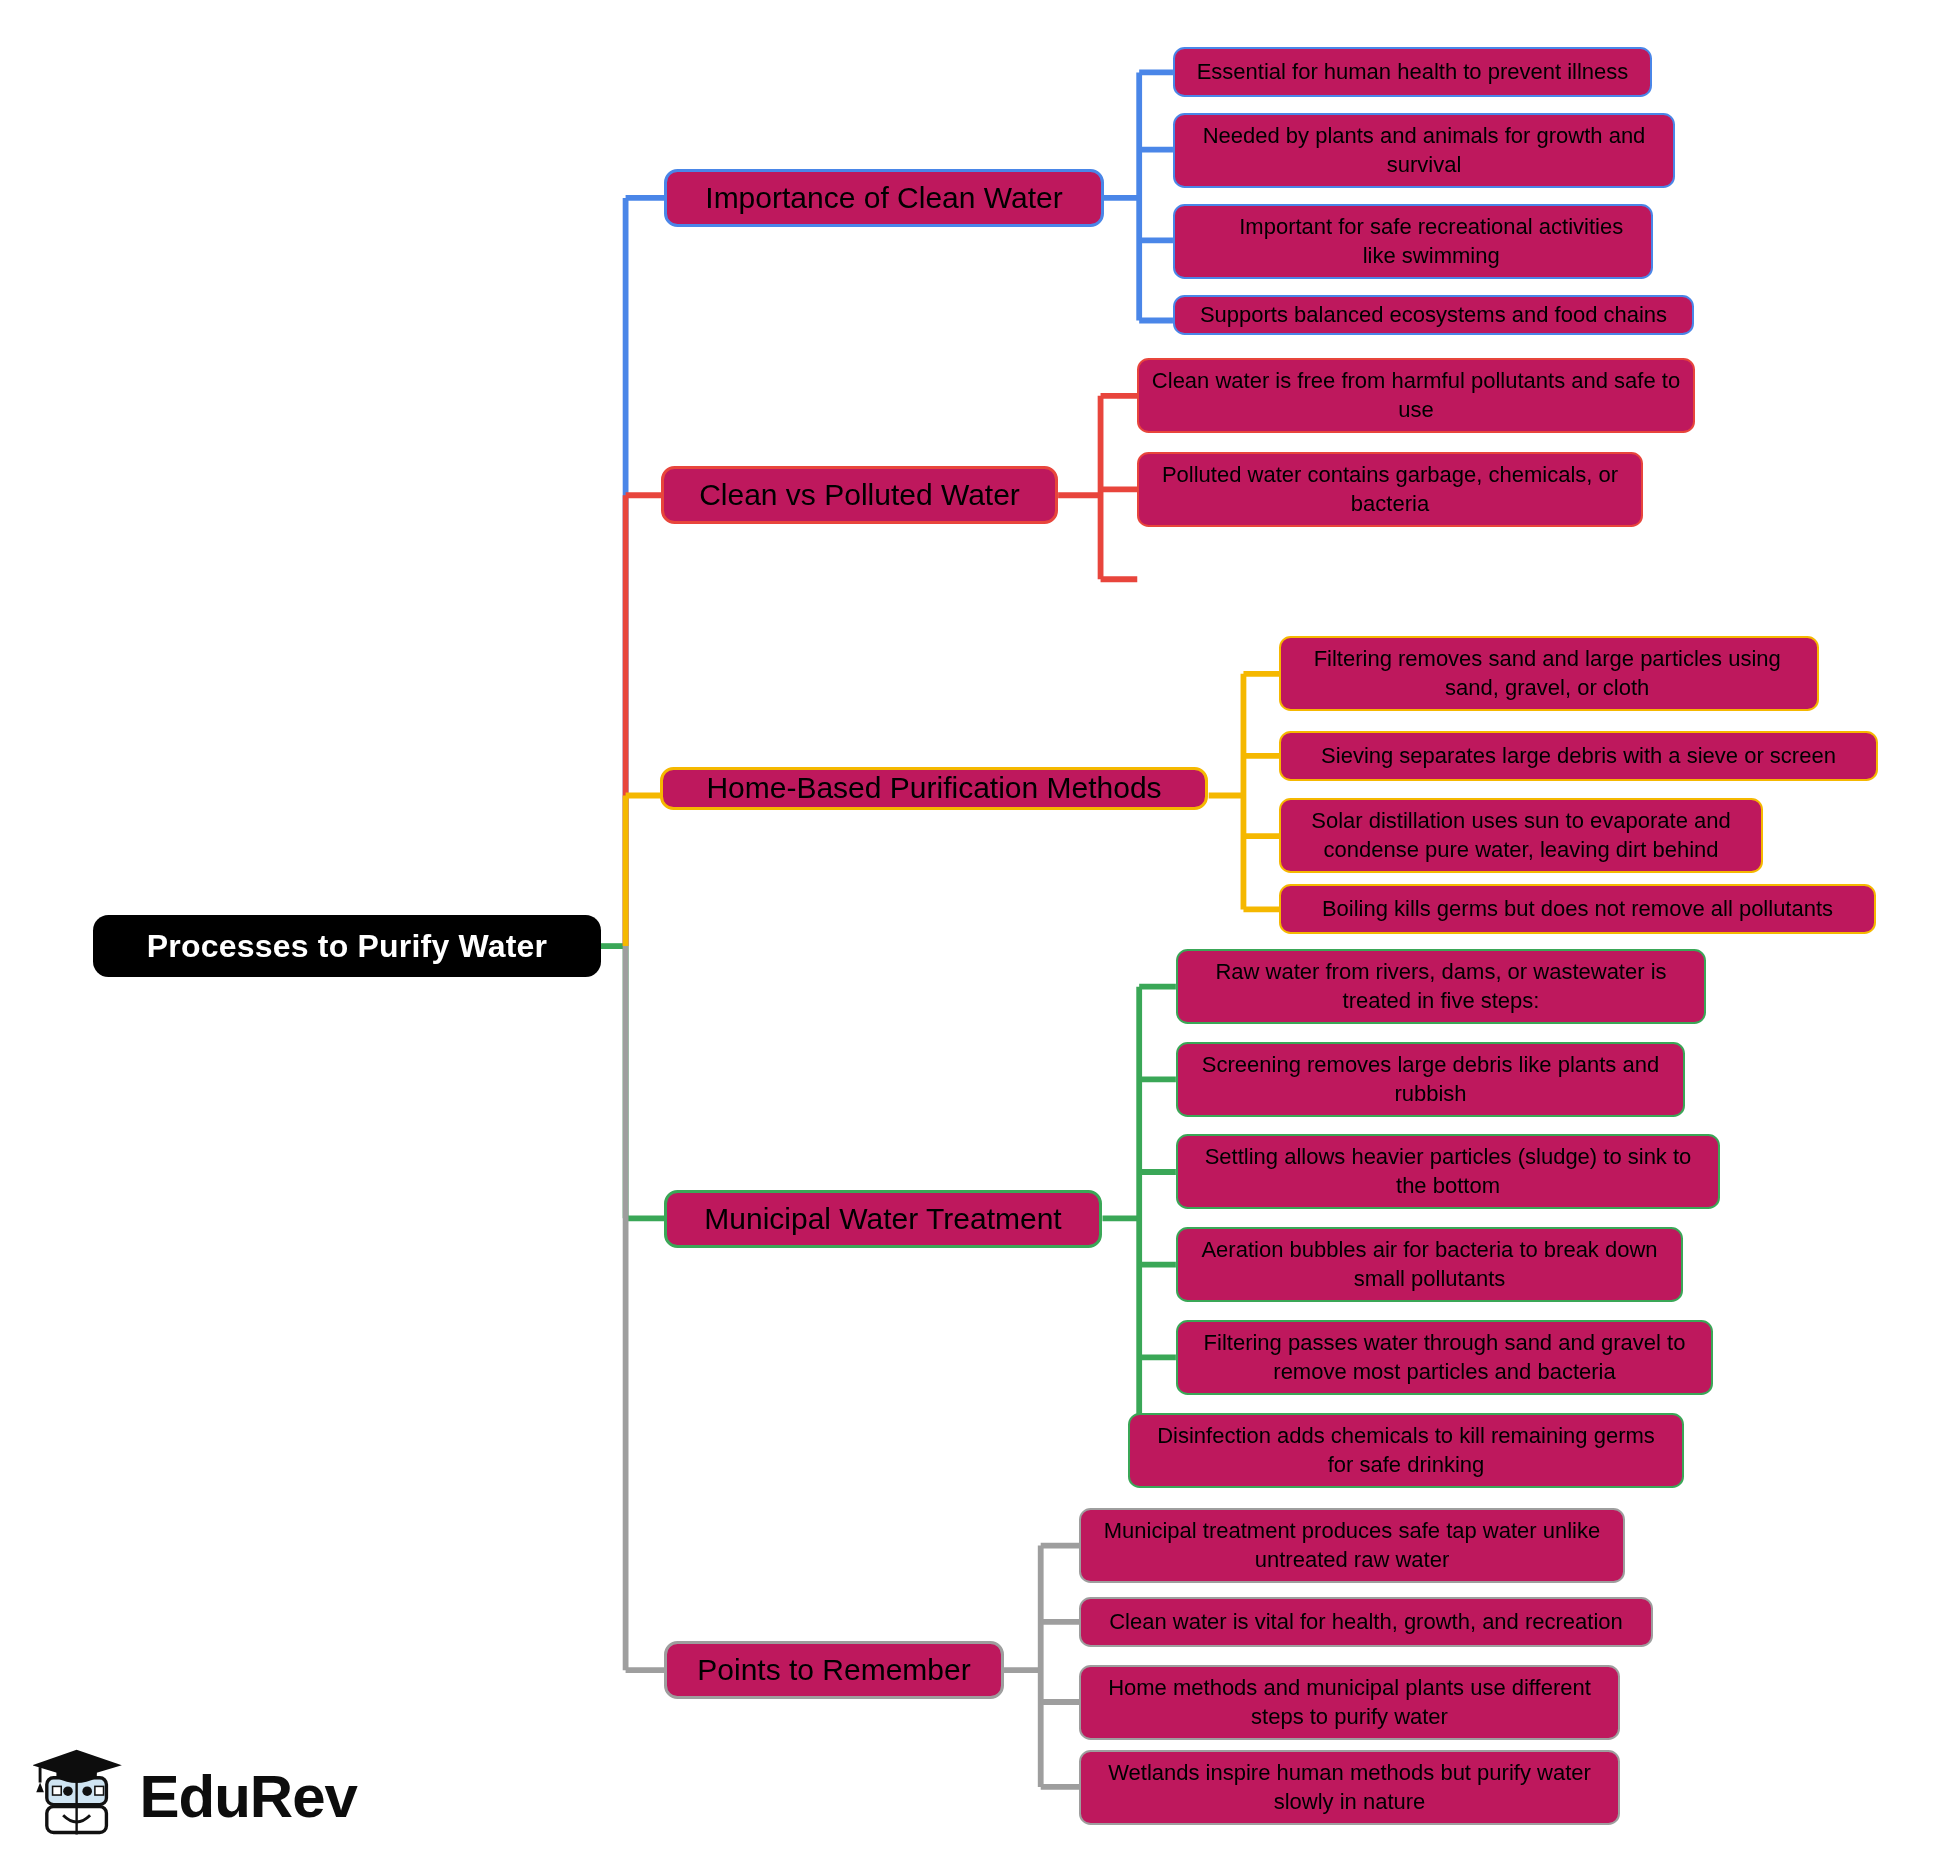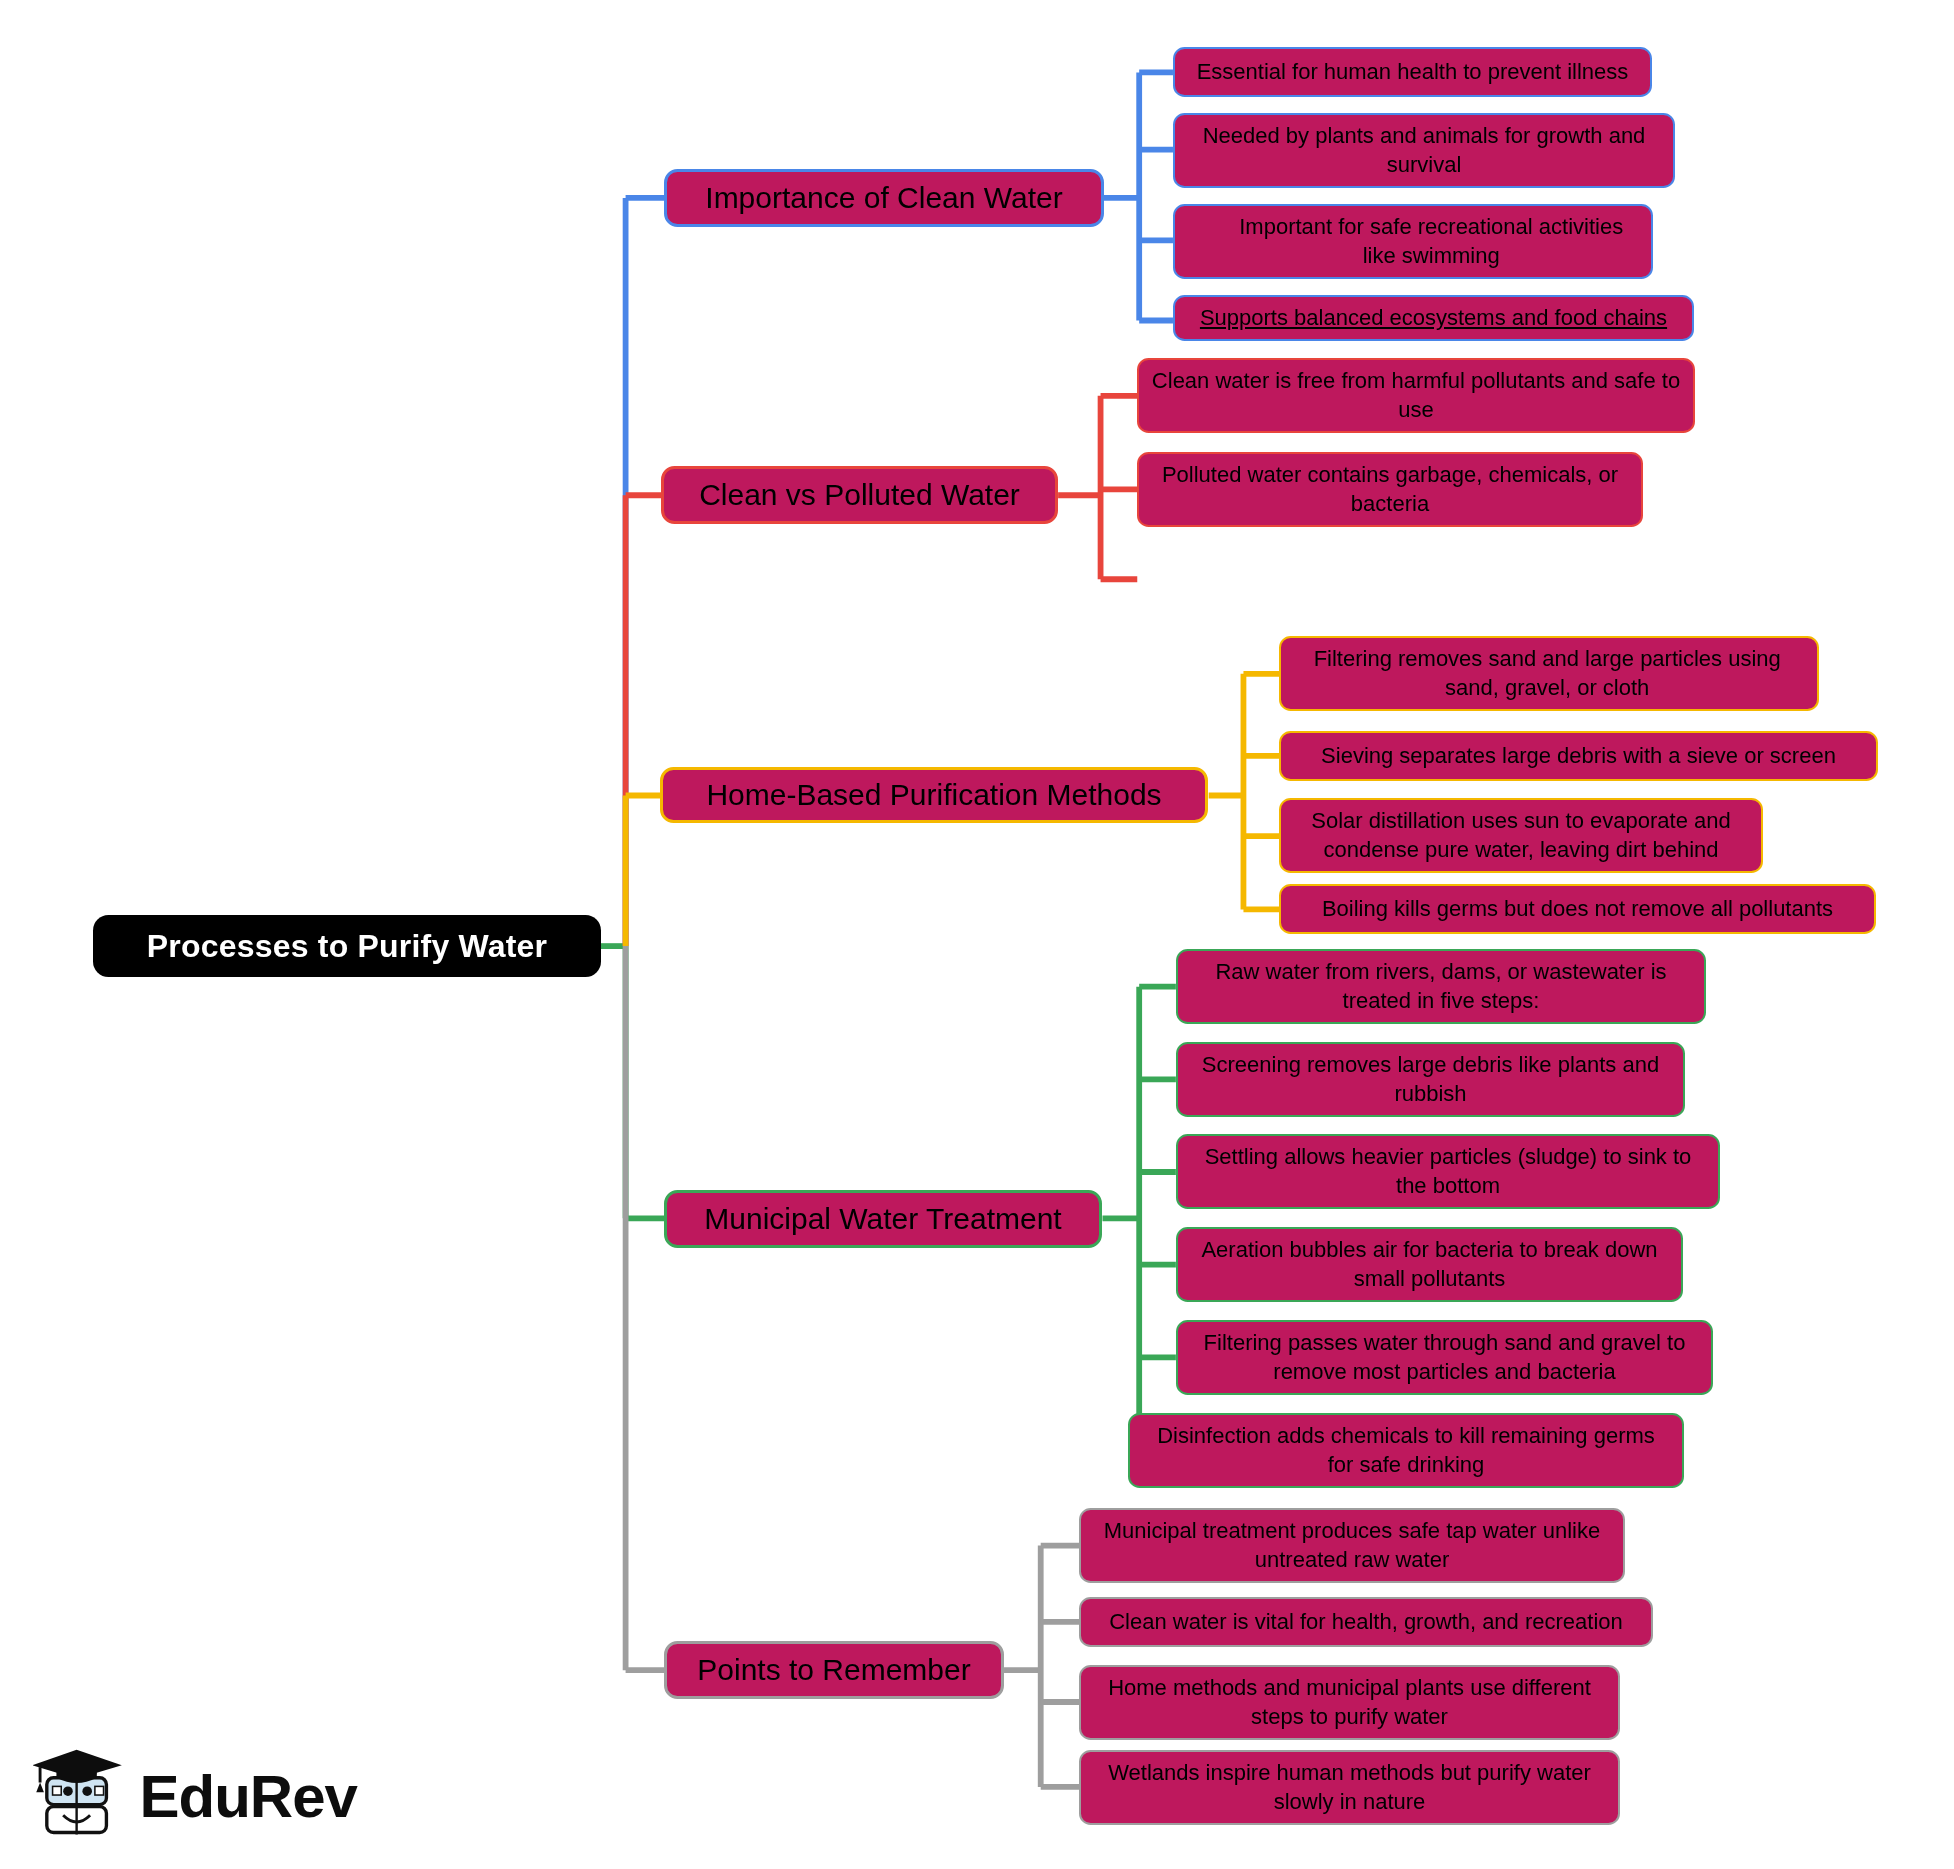--- a/index.html
+++ b/index.html
@@ -163,36 +163,36 @@
 
   <div class="node leaf" style="left:1173px; top:47px; width:479px; height:50px; border-color:#4a86e8;">
     <span class="txt">Essential for human health to prevent illness</span>
   </div>
   <div class="node leaf" style="left:1173px; top:113px; width:502px; height:75px; border-color:#4a86e8;">
     <span class="txt">Needed by plants and animals for growth and survival</span>
   </div>
   <div class="node leaf" style="left:1173px; top:204px; width:480px; height:75px; border-color:#4a86e8;padding-left:48px;">
     <span class="txt">Important for safe recreational activities like swimming</span>
   </div>
-  <div class="node leaf" style="left:1173px; top:295px; width:521px; height:46px; border-color:#4a86e8;text-decoration:underline;">
+  <div class="node leaf" style="left:1173px; top:295px; width:521px; height:40px; border-color:#4a86e8;">
     <span class="txt">Supports balanced ecosystems and food chains</span>
   </div>
 
   <div class="node branch" style="left:661px; top:466px; width:397px; height:58px; border-color:#e8453c;">
     <span>Clean vs Polluted Water</span>
   </div>
 
   <div class="node leaf" style="left:1137px; top:358px; width:558px; height:75px; border-color:#e8453c;">
     <span class="txt">Clean water is free from harmful pollutants and safe to use</span>
   </div>
   <div class="node leaf" style="left:1137px; top:452px; width:506px; height:75px; border-color:#e8453c;">
     <span class="txt">Polluted water contains garbage, chemicals, or bacteria</span>
   </div>
 
-  <div class="node branch" style="left:660px; top:767px; width:548px; height:56px; border-color:#f5b800;">
+  <div class="node branch" style="left:660px; top:767px; width:548px; height:43px; border-color:#f5b800;">
     <span>Home-Based Purification Methods</span>
   </div>
 
   <div class="node leaf" style="left:1279px; top:636px; width:540px; height:75px; border-color:#f5b800;padding-left:8px;">
     <span class="txt">Filtering removes sand and large particles using sand, gravel, or cloth</span>
   </div>
   <div class="node leaf" style="left:1279px; top:731px; width:599px; height:50px; border-color:#f5b800;">
     <span class="txt">Sieving separates large debris with a sieve or screen</span>
   </div>
   <div class="node leaf" style="left:1279px; top:798px; width:484px; height:75px; border-color:#f5b800;">

